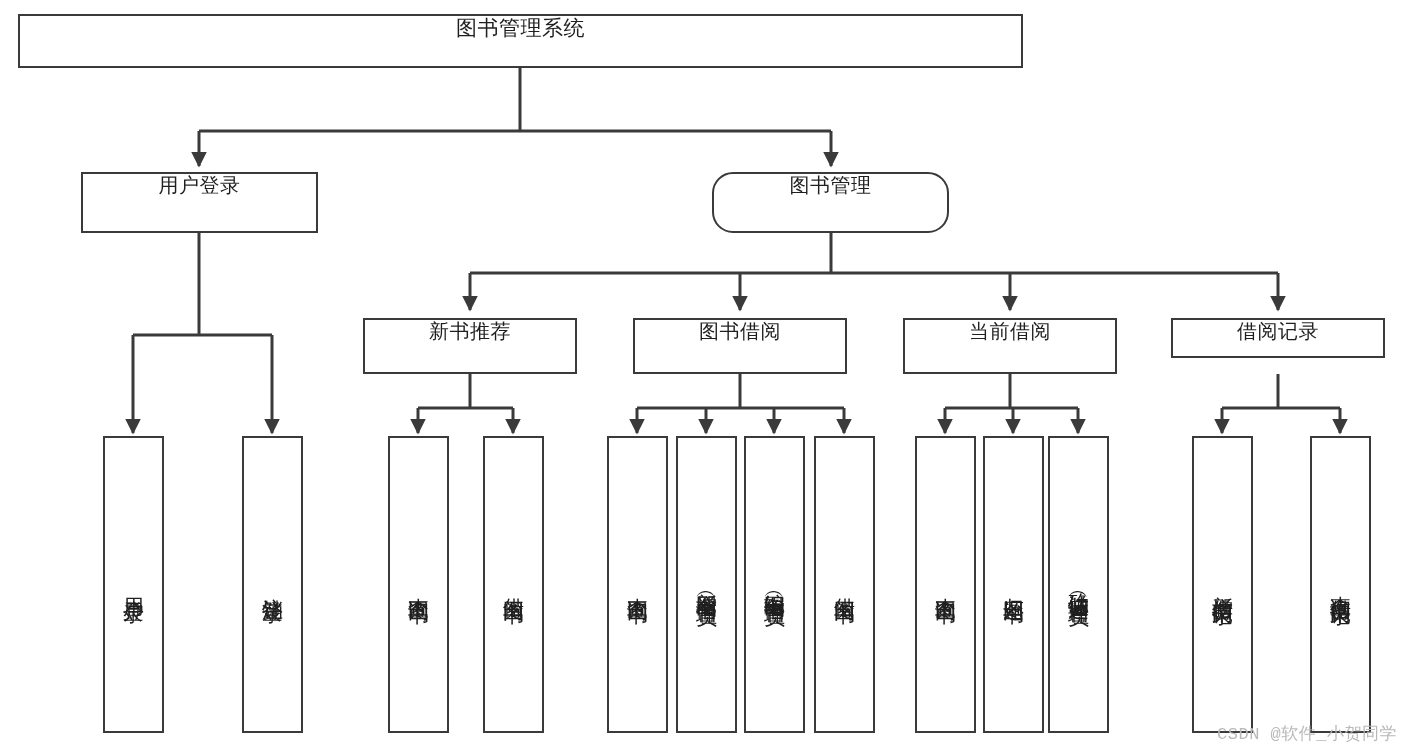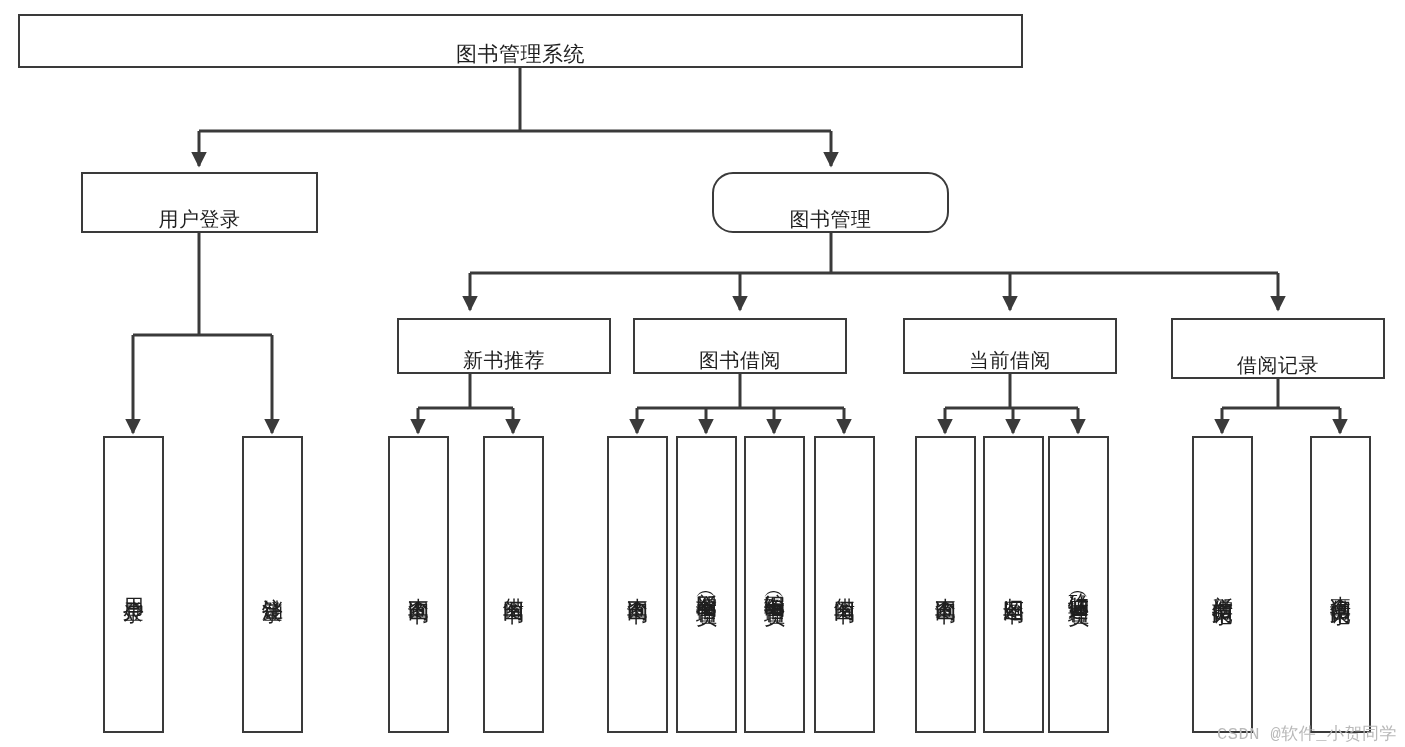--- a/index.html
+++ b/index.html
@@ -20,21 +20,21 @@
     left:0; top:0;
     width:1405px; height:747px;
     pointer-events:none;
   }
   .node{
     position:absolute;
     box-sizing:border-box;
     border:2px solid #3a3a3a;
     background:#ffffff;
     display:flex;
-    align-items:flex-end;
+    align-items:flex-start;
     justify-content:center;
     z-index:2;
   }
   .node .label{
     font-size:20px;
     line-height:1.15;
     letter-spacing:0.5px;
     color:#1f1f1f;
     white-space:nowrap;
     text-align:center;
@@ -127,33 +127,33 @@
   </div>
 
   <div class="node" style="left:81px; top:172px; width:237px; height:61px;">
     <span class="label">用户登录</span>
   </div>
 
   <div class="node" style="left:712px; top:172px; width:237px; height:61px;border-radius:21px;">
     <span class="label">图书管理</span>
   </div>
 
-  <div class="node" style="left:363px; top:318px; width:214px; height:56px;margin-left:34px;">
+  <div class="node" style="left:363px; top:318px; width:214px; height:56px;">
     <span class="label">新书推荐</span>
   </div>
 
   <div class="node" style="left:903px; top:318px; width:214px; height:56px;">
     <span class="label">当前借阅</span>
   </div>
 
   <div class="node" style="left:633px; top:318px; width:214px; height:56px;">
     <span class="label">图书借阅</span>
   </div>
 
-  <div class="node" style="left:1171px; top:318px; width:214px; height:61px;">
+  <div class="node" style="left:1171px; top:318px; width:214px; height:40px;">
     <span class="label">借阅记录</span>
   </div>
 
   <div class="node vert" style="left:103px; top:436px; width:61px; height:297px;">
     <span class="label">用户登录</span>
   </div>
 
   <div class="node vert" style="left:242px; top:436px; width:61px; height:297px;">
     <span class="label">注销登录</span>
   </div>

